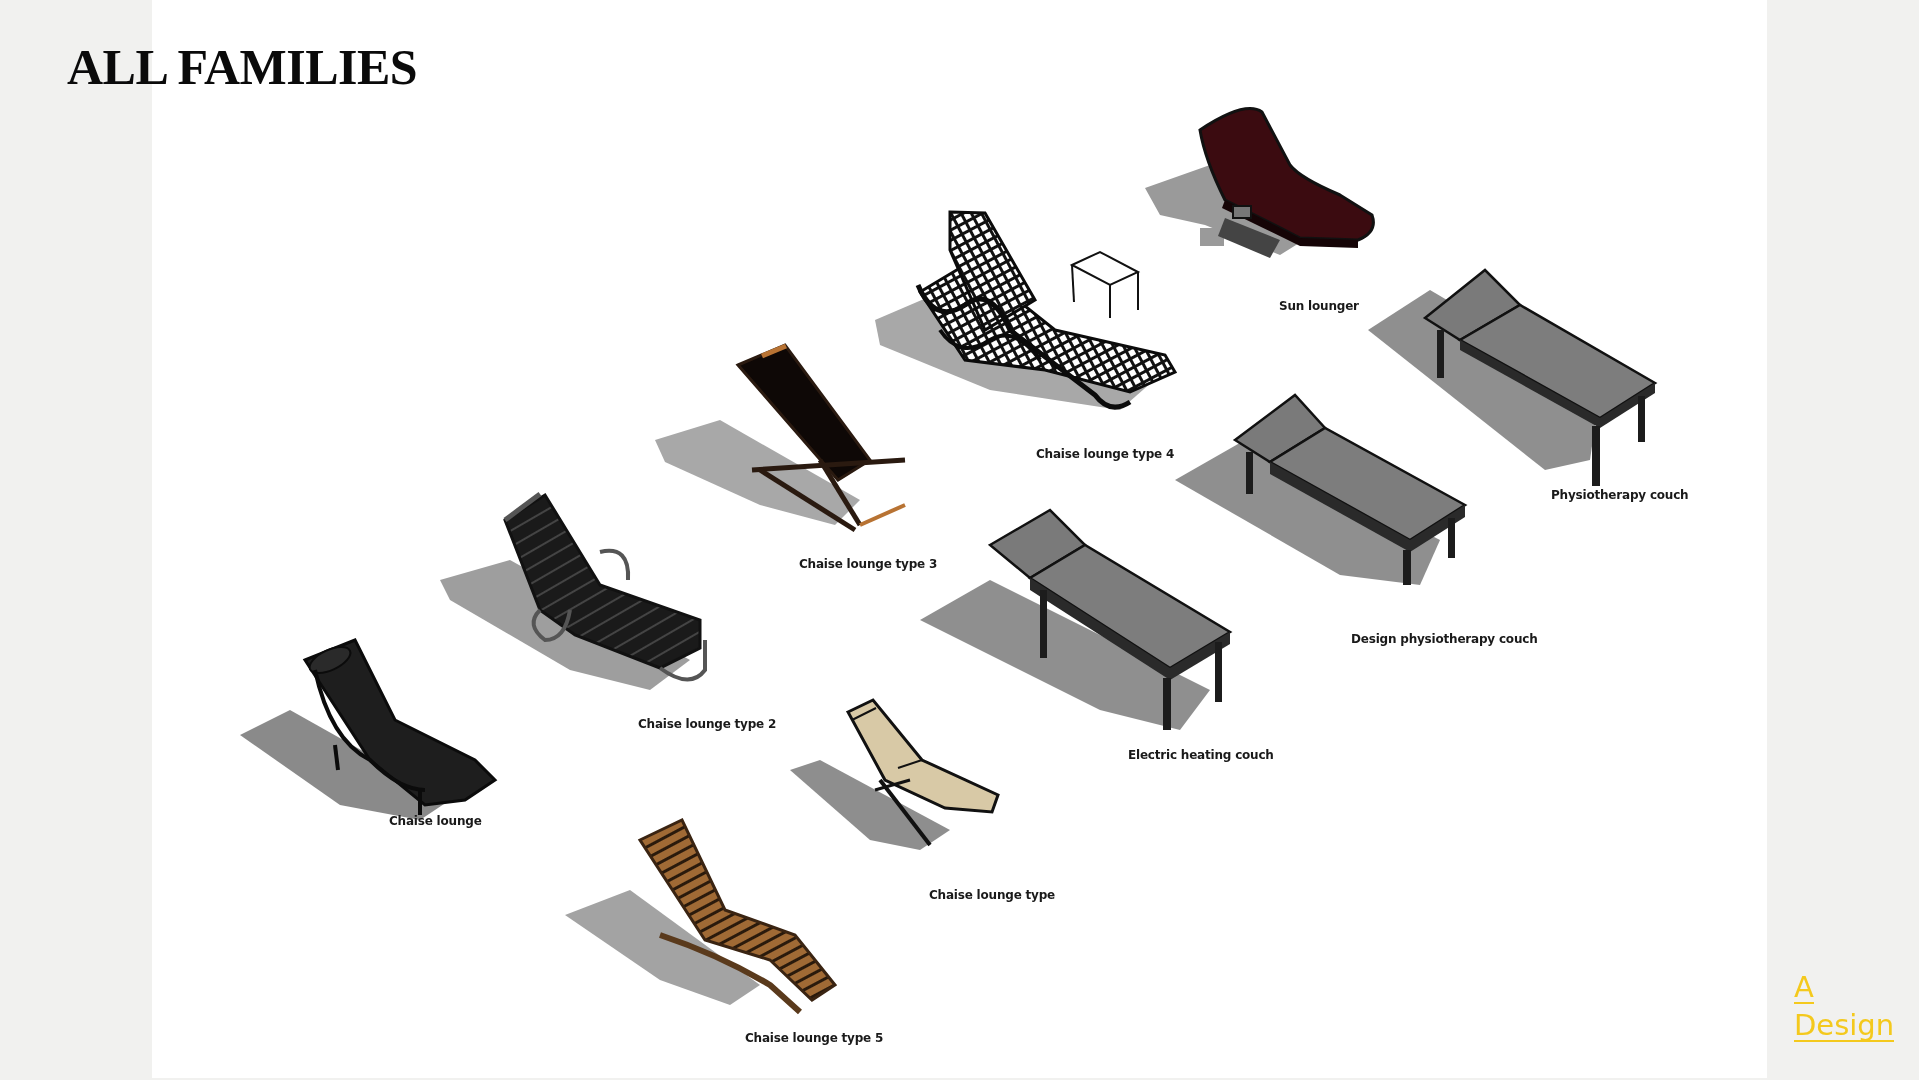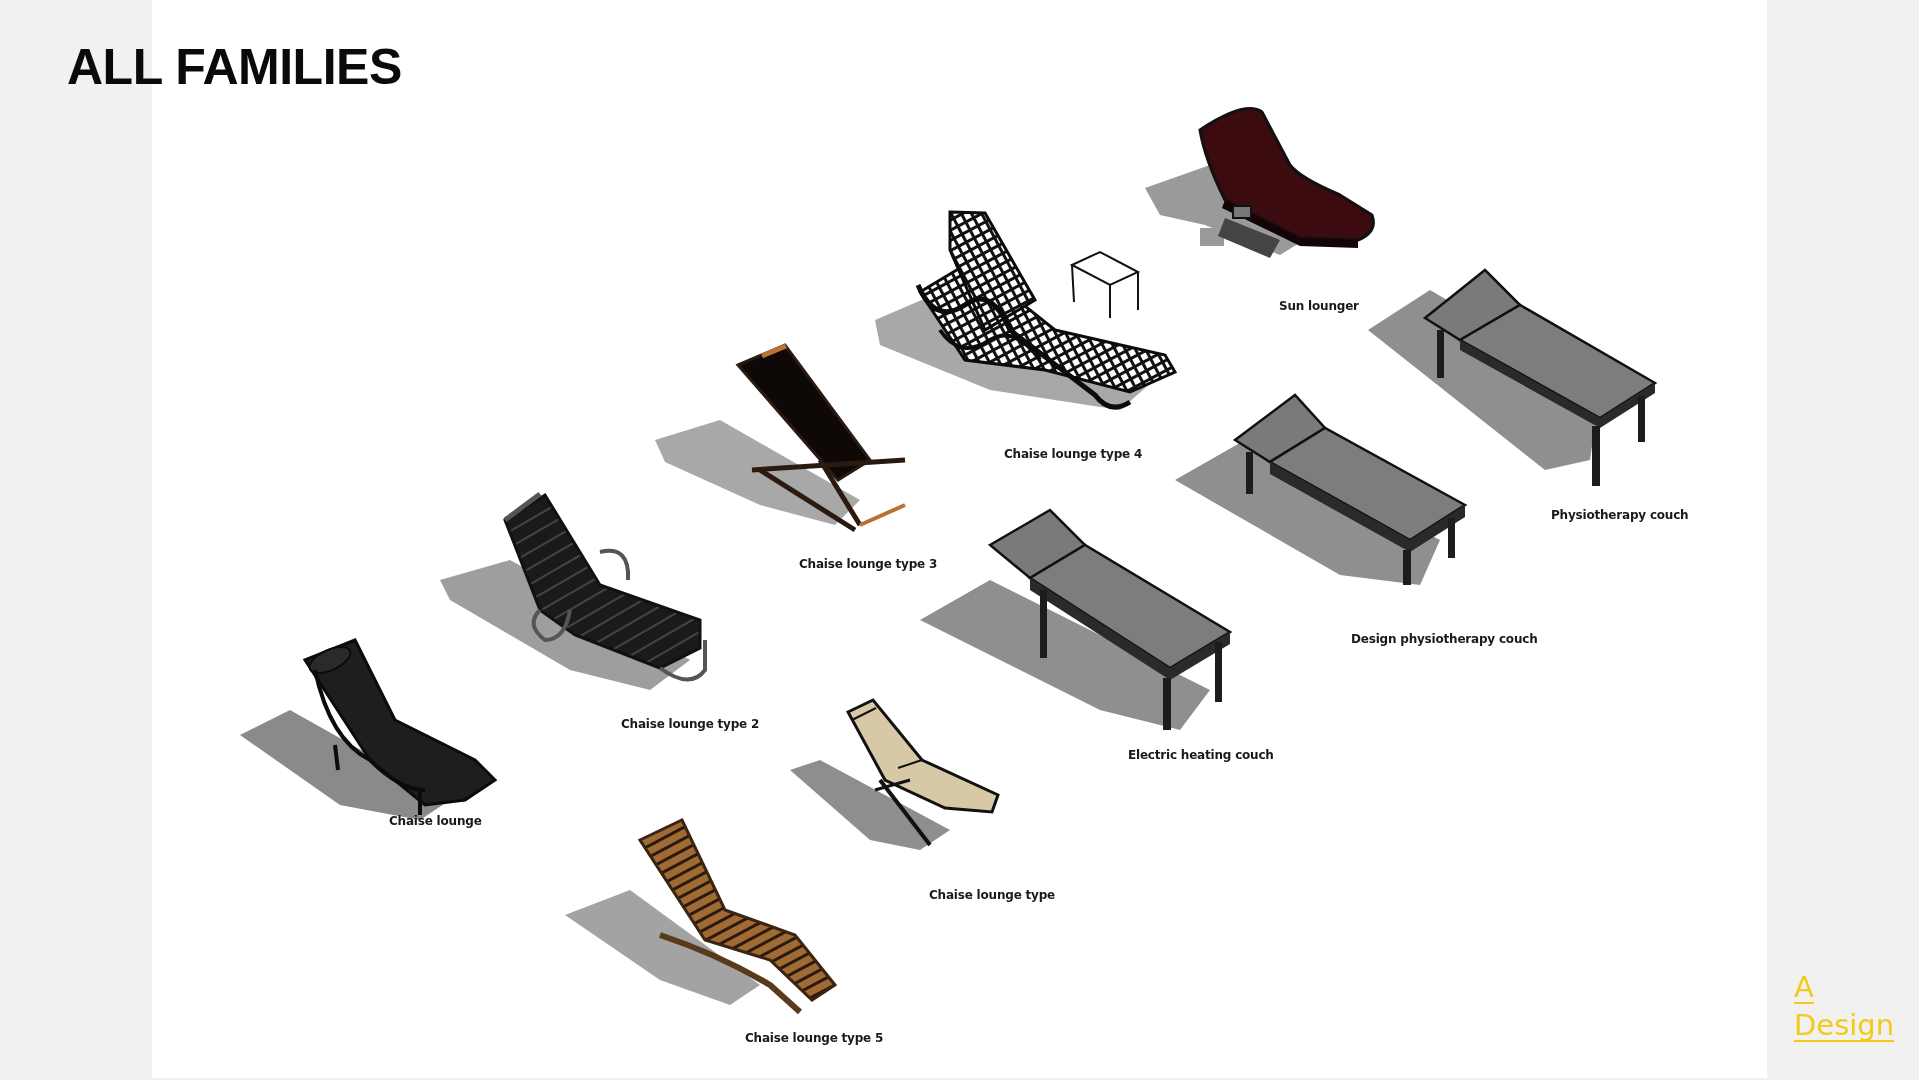--- a/index.html
+++ b/index.html
@@ -1,21 +1,21 @@
 <!DOCTYPE html>
 <html><head>
   <meta charset="utf-8">
   <style>
     * { margin: 0; padding: 0; box-sizing: border-box; }
     html, body { width: 1919px; height: 1080px; overflow: hidden; background: #f1f1ef; }
     body { position: relative; font-family: "Liberation Sans", sans-serif; }
     .band-left { position: absolute; left: 0; top: 0; width: 152px; height: 1080px; background: #f1f1ef; }
     .canvas { position: absolute; left: 152px; top: 0; width: 1615px; height: 1078px; background: #ffffff; }
     .band-right { position: absolute; left: 1767px; top: 0; width: 152px; height: 1080px; background: #f1f1ef; }
-    .title { position: absolute; left: 67px; top: 38px; font-size: 50px; font-weight: 700; color: #0a0a0a; letter-spacing: -0.5px; font-family: Liberation Sans, sans-serif; z-index: 5; }
+    .title { position: absolute; left: 67px; top: 38px; font-size: 50px; font-weight: 700; color: #0a0a0a; letter-spacing: -0.5px; font-family: Liberation Serif, serif; z-index: 5; }
     .scene { position: absolute; left: 0; top: 0; width: 1919px; height: 1080px; z-index: 2; }
     .label { position: absolute; font-size: 12px; font-weight: 700; color: #1a1a1a; white-space: nowrap; font-family: "DejaVu Sans", sans-serif; z-index: 4; letter-spacing: -0.2px; }
     .logo { position: absolute; left: 1794px; top: 972px; color: #f4c91c; font-family: "DejaVu Sans", sans-serif; font-size: 29px; line-height: 37px; z-index: 5; }
     .logo span { display: block; border-bottom: 2.5px solid #f4c91c; width: fit-content; line-height: 30px; margin-bottom: 6px; }
   </style>
 </head>
 <body>
 
 <div class="band-left"></div>
 <div class="canvas"></div>
@@ -132,26 +132,26 @@
   </g>
 
   <g>
     <polygon points="565,915 630,890 760,985 730,1005 660,980" fill="#a3a3a3"></polygon>
     <path d="M640,840 L682,820 L725,910 L795,935 L835,985 L812,1000 L770,960 L705,940 Z" fill="url(#slats)" stroke="#3a2412" stroke-width="3"></path>
     <path d="M660,935 Q720,955 770,985 L800,1012" fill="none" stroke="#5a3a1c" stroke-width="6"></path>
   </g>
 </svg>
 
 <div class="label" style="left:1279px; top:299px;">Sun lounger</div>
-<div class="label" style="left:1004px; top:447px;">Chaise lounge type 4</div>
-<div class="label" style="left:1551px; top:508px;text-align:center;">Physiotherapy couch</div>
+<div class="label" style="left:1036px; top:447px;">Chaise lounge type 4</div>
+<div class="label" style="left:1551px; top:488px;text-align:center;">Physiotherapy couch</div>
 <div class="label" style="left:1351px; top:632px;">Design physiotherapy couch</div>
 <div class="label" style="left:799px; top:557px;">Chaise lounge type 3</div>
 <div class="label" style="left:1128px; top:748px;">Electric heating couch</div>
-<div class="label" style="left:621px; top:717px;">Chaise lounge type 2</div>
+<div class="label" style="left:638px; top:717px;">Chaise lounge type 2</div>
 <div class="label" style="left:389px; top:814px;">Chaise lounge</div>
 <div class="label" style="left:929px; top:888px;">Chaise lounge type</div>
 <div class="label" style="left:745px; top:1031px;">Chaise lounge type 5</div>
 
 <div class="logo">
   <span>A</span>
   <span>Design</span>
 </div>
 
 </body></html>

